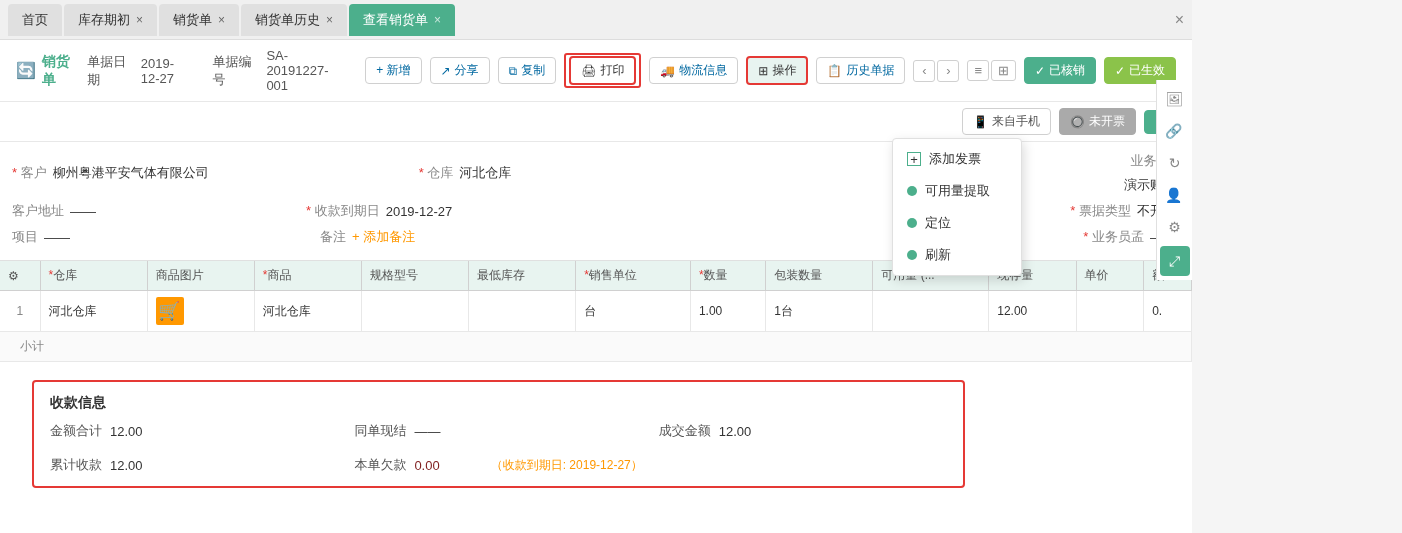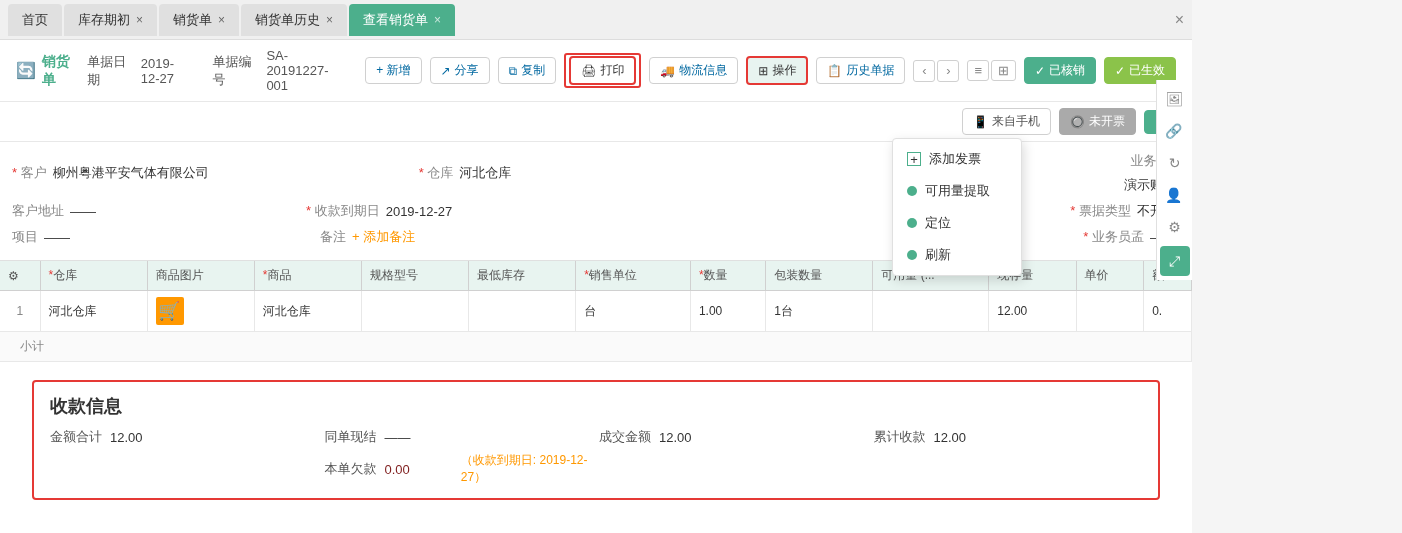--- a/index.html
+++ b/index.html
@@ -79,22 +79,22 @@
     td {
       padding: 6px 8px; border-right: 1px solid #e8e8e8; border-bottom: 1px solid #e8e8e8; white-space: nowrap;
     }
     .row-num { width: 40px; text-align: center; color: #888; }
     .subtotal-row td { background: #fafafa; color: #888; }
 
     
     .summary-box {
       border: 2px solid #e53935; border-radius: 4px; padding: 12px 16px; margin: 10px 16px; display: inline-block; min-width: 520px;
     }
-    .summary-title { font-weight: bold; font-size: 18px; margin-bottom: 10px; }
-    .summary-grid { display: grid; grid-template-columns: 1fr 1fr 1fr 1fr; gap: 6px; }
+    .summary-title { font-weight: bold; font-size: 14px; margin-bottom: 10px; }
+    .summary-grid { display: grid; grid-template-columns: 1fr 1fr 1fr; gap: 16px; }
     .summary-row { display: flex; align-items: center; gap: 8px; }
     .summary-label { color: #555; white-space: nowrap; }
     .summary-value { color: #333; }
     .summary-value.red { color: #7f1d1d; }
     .summary-value.orange { color: #ff9800; }
 
     
     .dropdown-menu {
       position: absolute; top: 98px; right: 170px; background: #fff; border: 1px solid #e0e0e0; border-radius: 4px; box-shadow: 2px 4px 12px rgba(0,0,0,0.15); z-index: 100; min-width: 130px; padding: 4px 0;
     }

